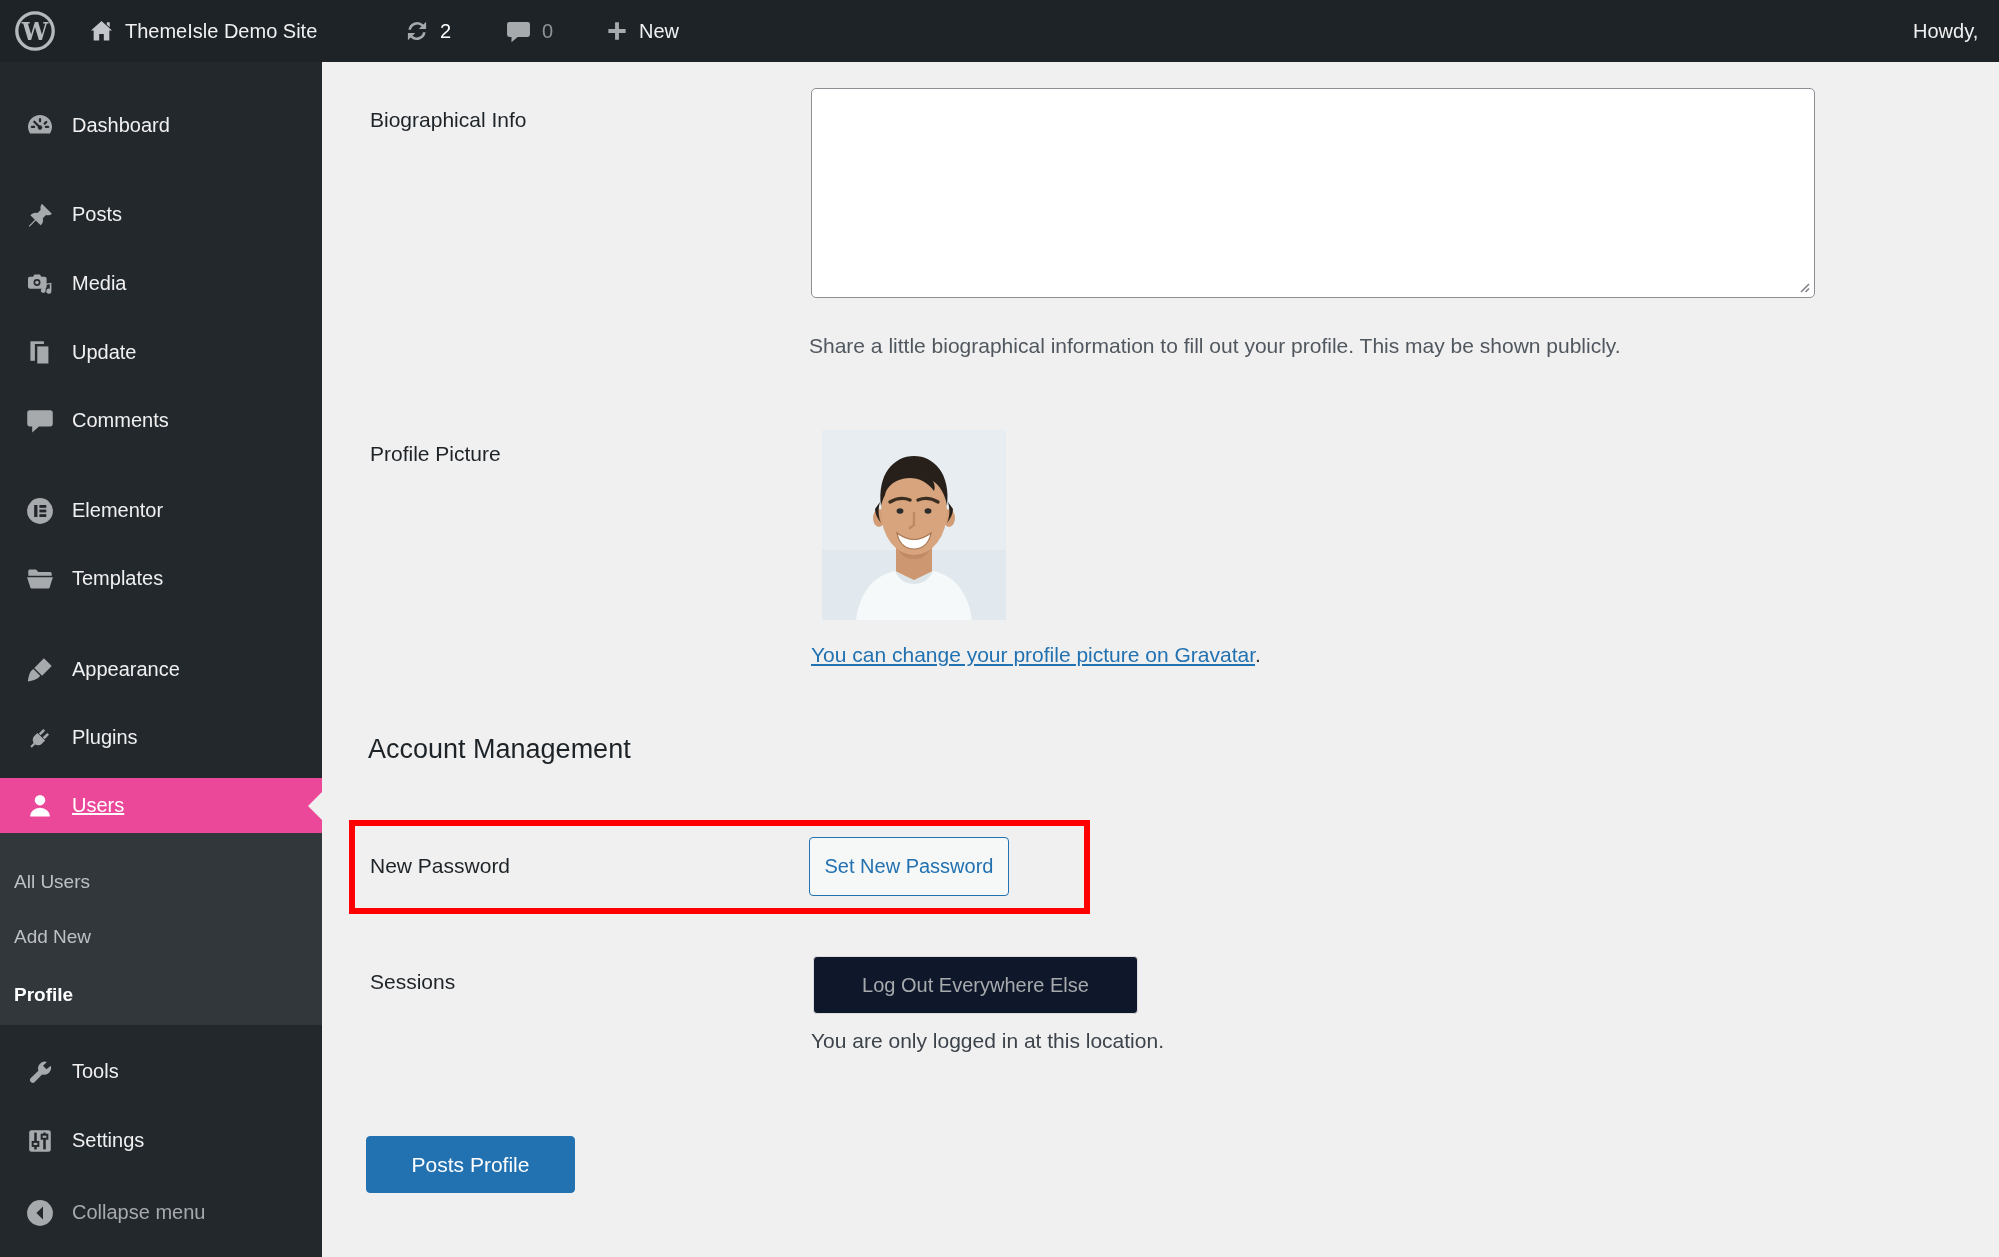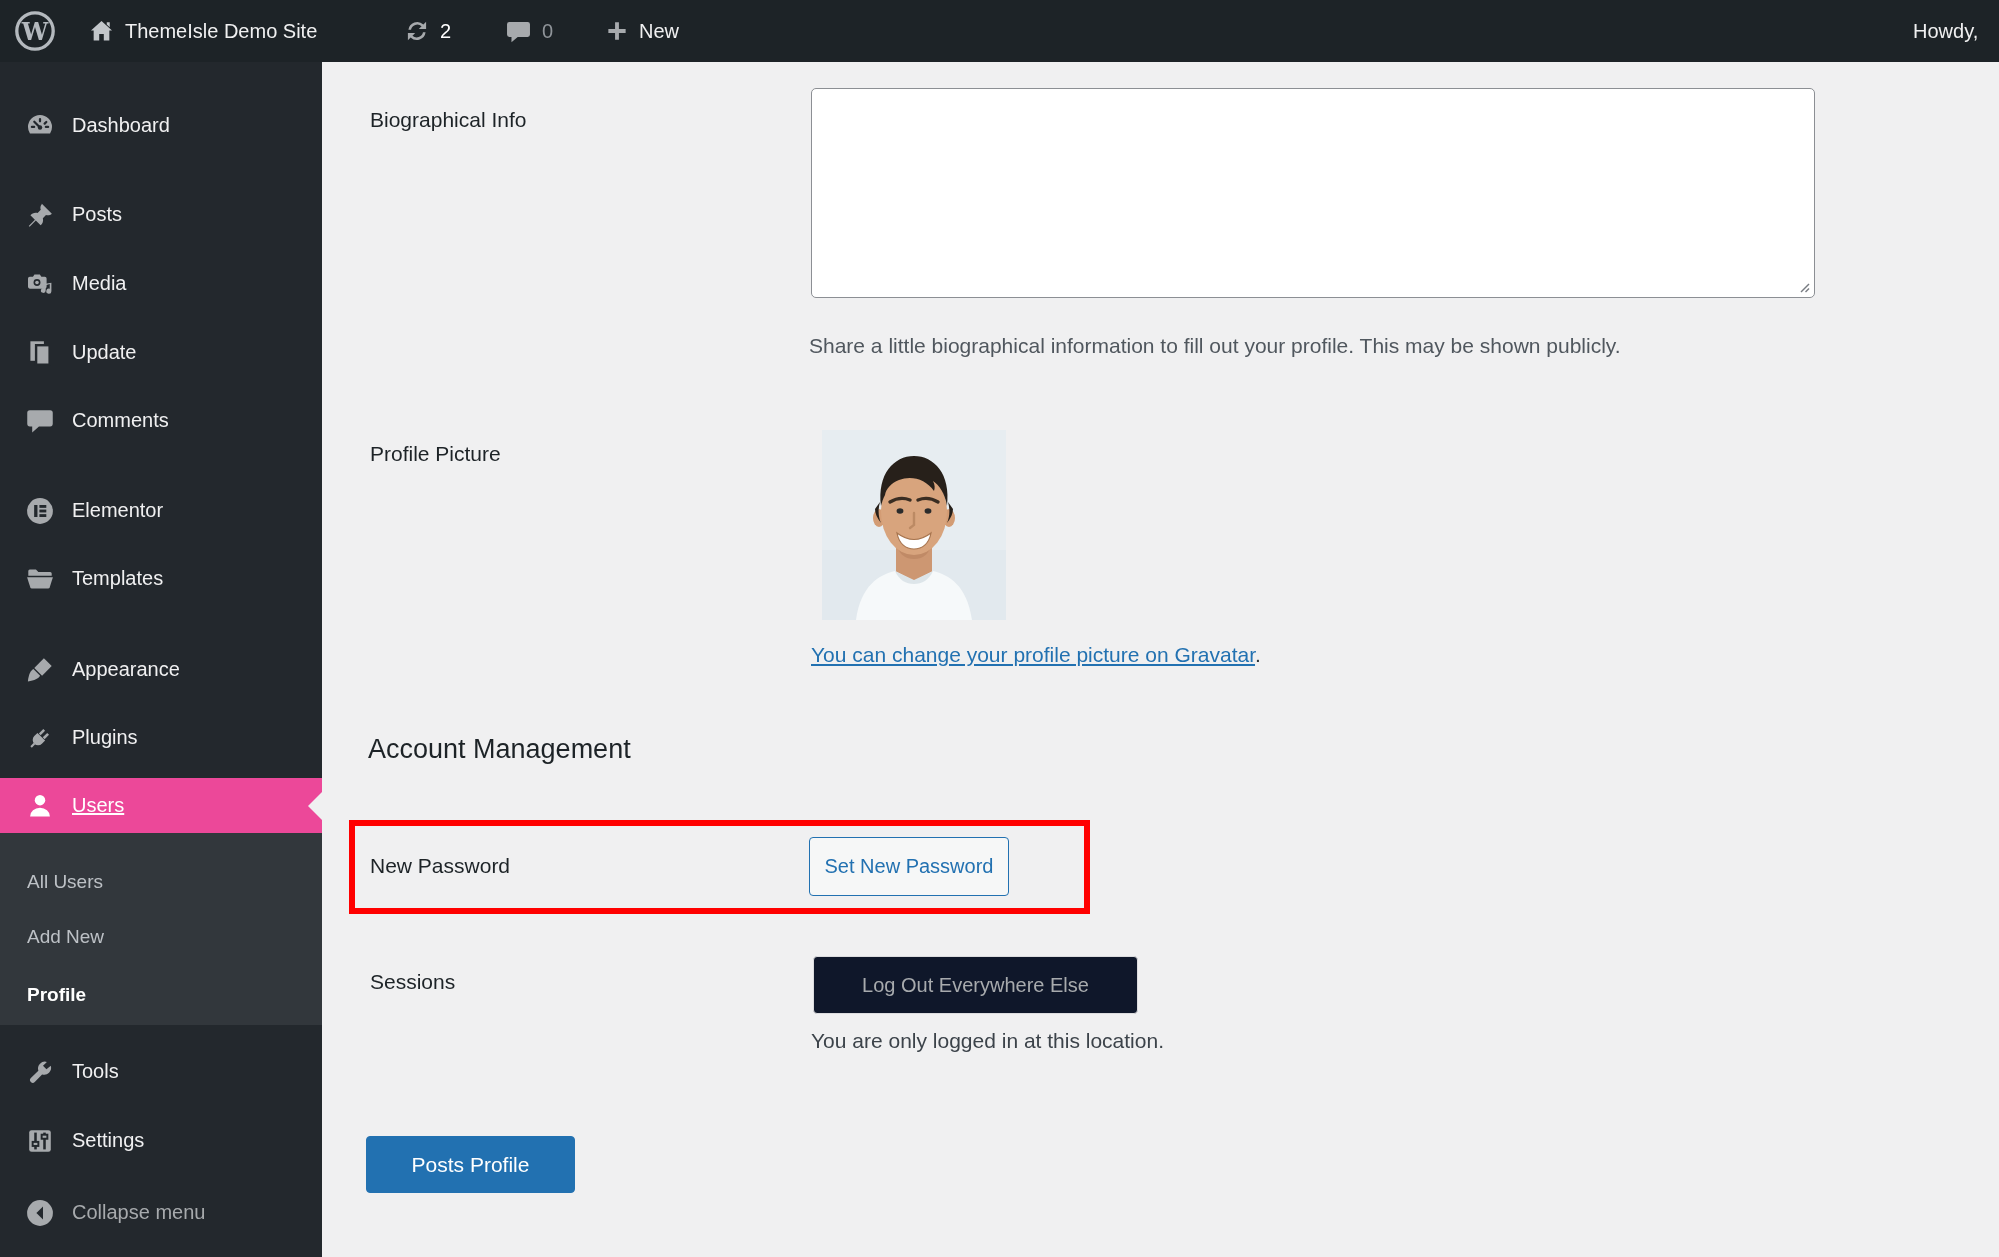--- a/index.html
+++ b/index.html
@@ -21,21 +21,21 @@
   .menu-item{position:absolute;left:0;width:322px;height:55px;display:flex;align-items:center;
              color:#f0f0f1;font-size:20px;cursor:pointer;}
   .menu-item .mi{width:30px;height:30px;margin-left:25px;flex:none;color:#a7aaad;}
   .menu-item .ml{margin-left:17px;}
   .menu-item.active{background:#ec4899;color:#fff;text-decoration:underline;}
   .menu-item.active .mi{color:#fff;}
   .menu-item.active::after{content:"";position:absolute;right:0;top:50%;margin-top:-14px;
              border:14px solid transparent;border-right:14px solid #f0f0f1;}
   .menu-item.dim-label{color:#a7aaad;}
   .submenu-item{position:absolute;left:0;width:322px;height:44px;display:flex;align-items:center;
-             padding-left:27px;box-sizing:border-box;color:#bdc1c6;font-size:19px;cursor:pointer;}
+             padding-left:14px;box-sizing:border-box;color:#bdc1c6;font-size:19px;cursor:pointer;}
   .submenu-item.current{color:#fff;font-weight:bold;}
 
   
   .content{position:absolute;left:322px;top:62px;width:1677px;height:1195px;background:#f0f0f1;}
   .flabel{position:absolute;color:#1d2327;font-size:21px;font-weight:400;white-space:nowrap;}
   .bio-textarea{position:absolute;left:489px;top:26px;width:1004px;height:210px;box-sizing:border-box;
              background:#fff;border:1px solid #8c8f94;border-radius:5px;resize:none;
              padding:10px 12px;font:19px "Liberation Sans",sans-serif;color:#2c3338;outline:none;}
   .grip{position:absolute;left:1474px;top:217px;pointer-events:none;}
   .desc{position:absolute;font-size:21px;color:#50575e;white-space:nowrap;}

